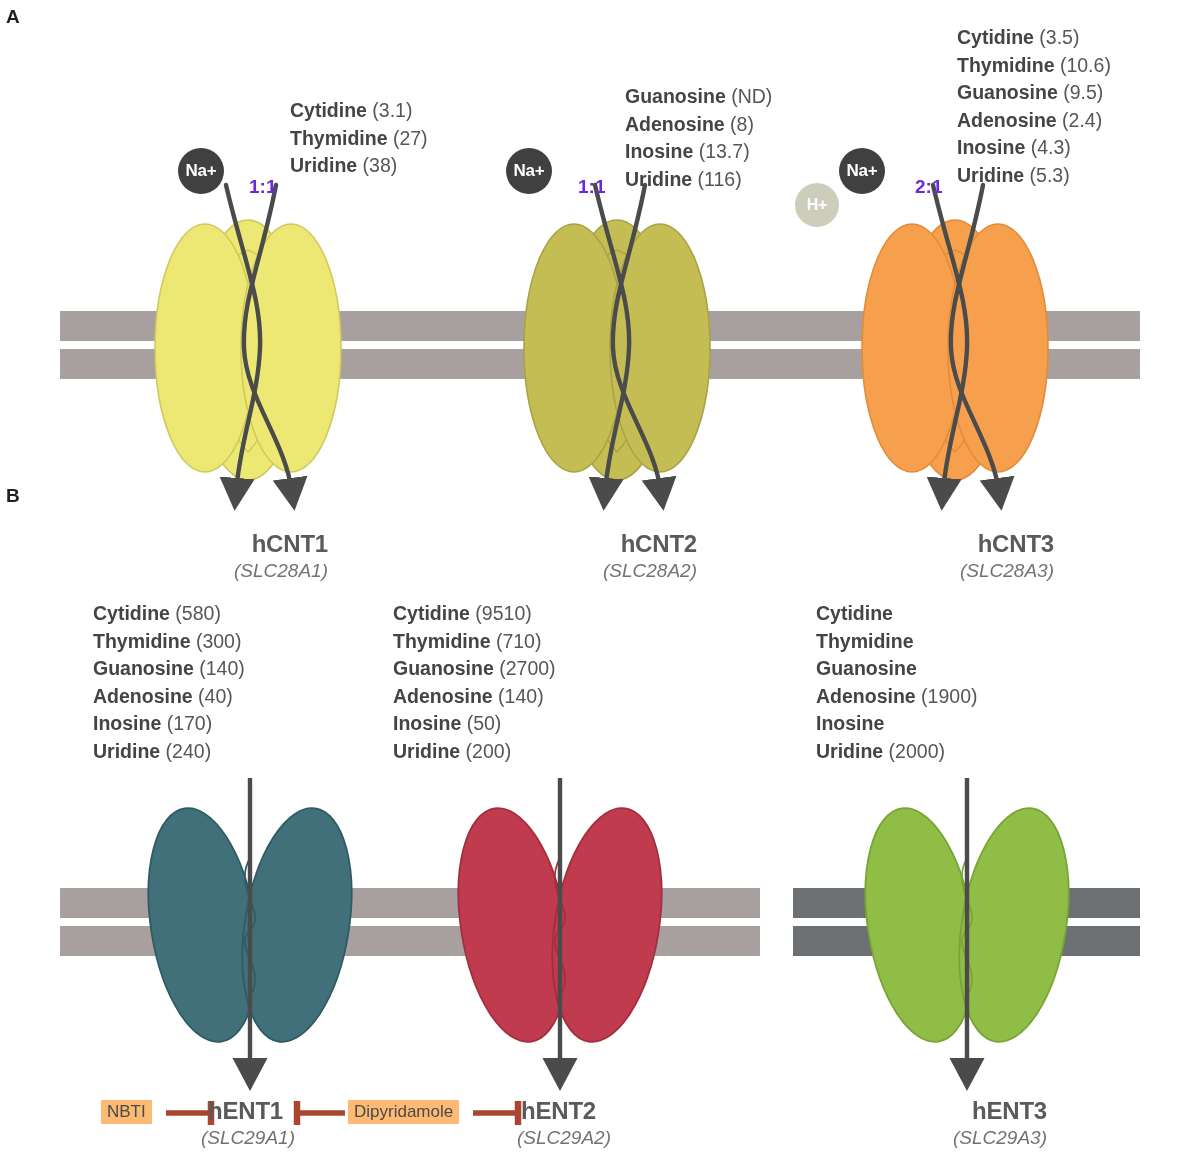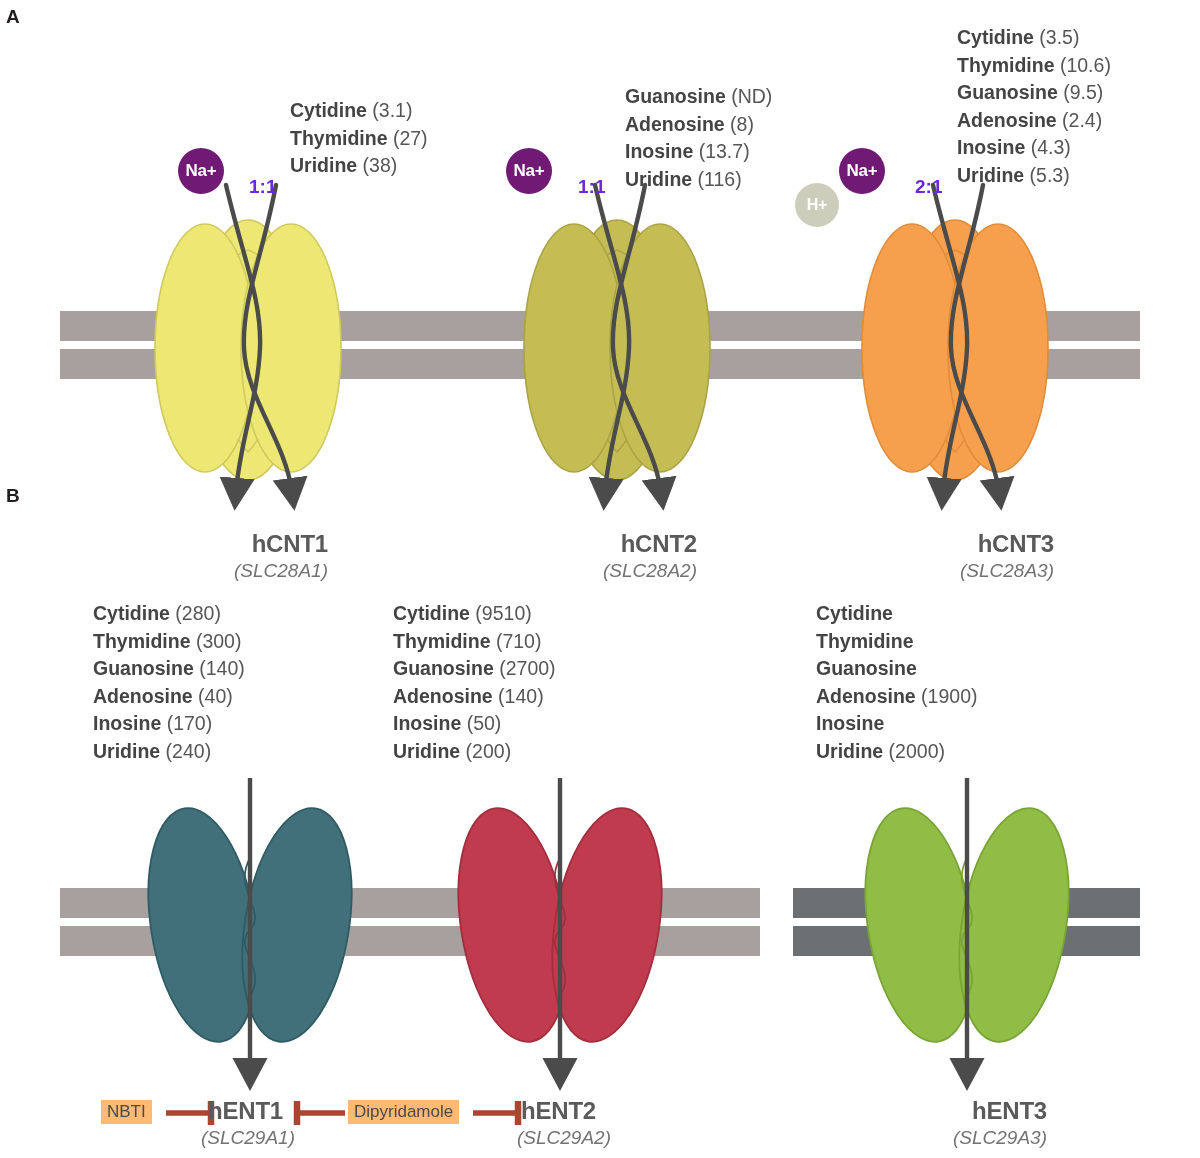--- a/index.html
+++ b/index.html
@@ -24,21 +24,21 @@
   .sub-list .row b{font-weight:bold;color:#444444;}
   .sub-list .row span.val{font-weight:normal;color:#565656;}
 
   
   .ion{
     position:absolute;border-radius:50%;
     display:flex;align-items:center;justify-content:center;
     color:#ffffff;font-weight:bold;font-size:17px;
     letter-spacing:-.3px;
   }
-  .ion.na{background:#701a75;width:46px;height:46px;}
+  .ion.na{background:#404040;width:46px;height:46px;}
   .ion.h{background:#cdcdbb;width:44px;height:44px;font-size:16px;}
 
   
   .stoich{
     position:absolute;font-size:19px;font-weight:bold;color:#6d28d9;
   }
 
   
   .membrane{position:absolute;}
   .membrane .leaflet{position:absolute;left:0;width:100%;}
@@ -191,21 +191,21 @@
   <div class="gene">(SLC28A2)</div>
 </div>
 <div class="tname" style="left:894px;top:530px;width:160px;">
   <div class="main">hCNT3</div>
   <div class="gene">(SLC28A3)</div>
 </div>
 
 <div class="sub-list" style="left:93px;top:600px;">
   <div class="row">
     <b>Cytidine</b>
-    <span class="val">(280)</span>
+    <span class="val">(580)</span>
   </div>
   <div class="row">
     <b>Thymidine</b>
     <span class="val">(300)</span>
   </div>
   <div class="row">
     <b>Guanosine</b>
     <span class="val">(140)</span>
   </div>
   <div class="row">

